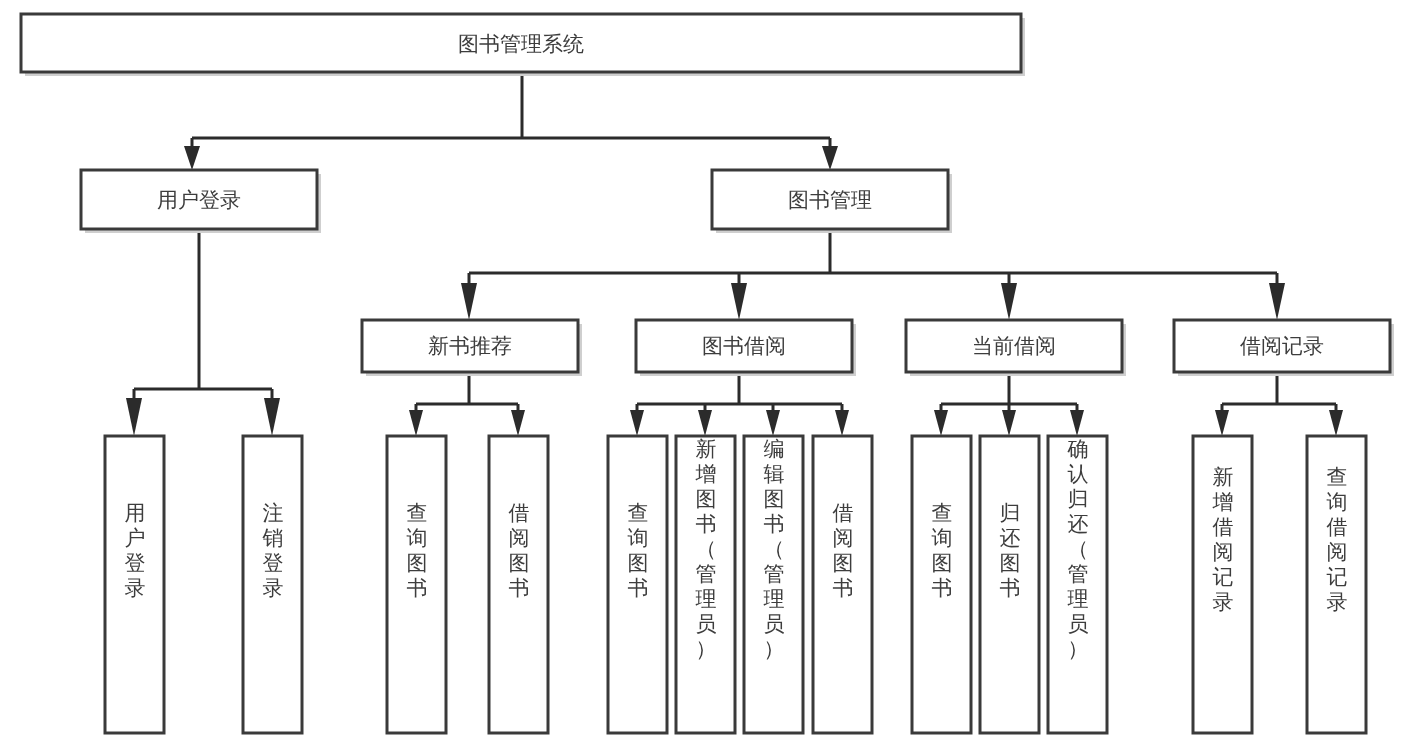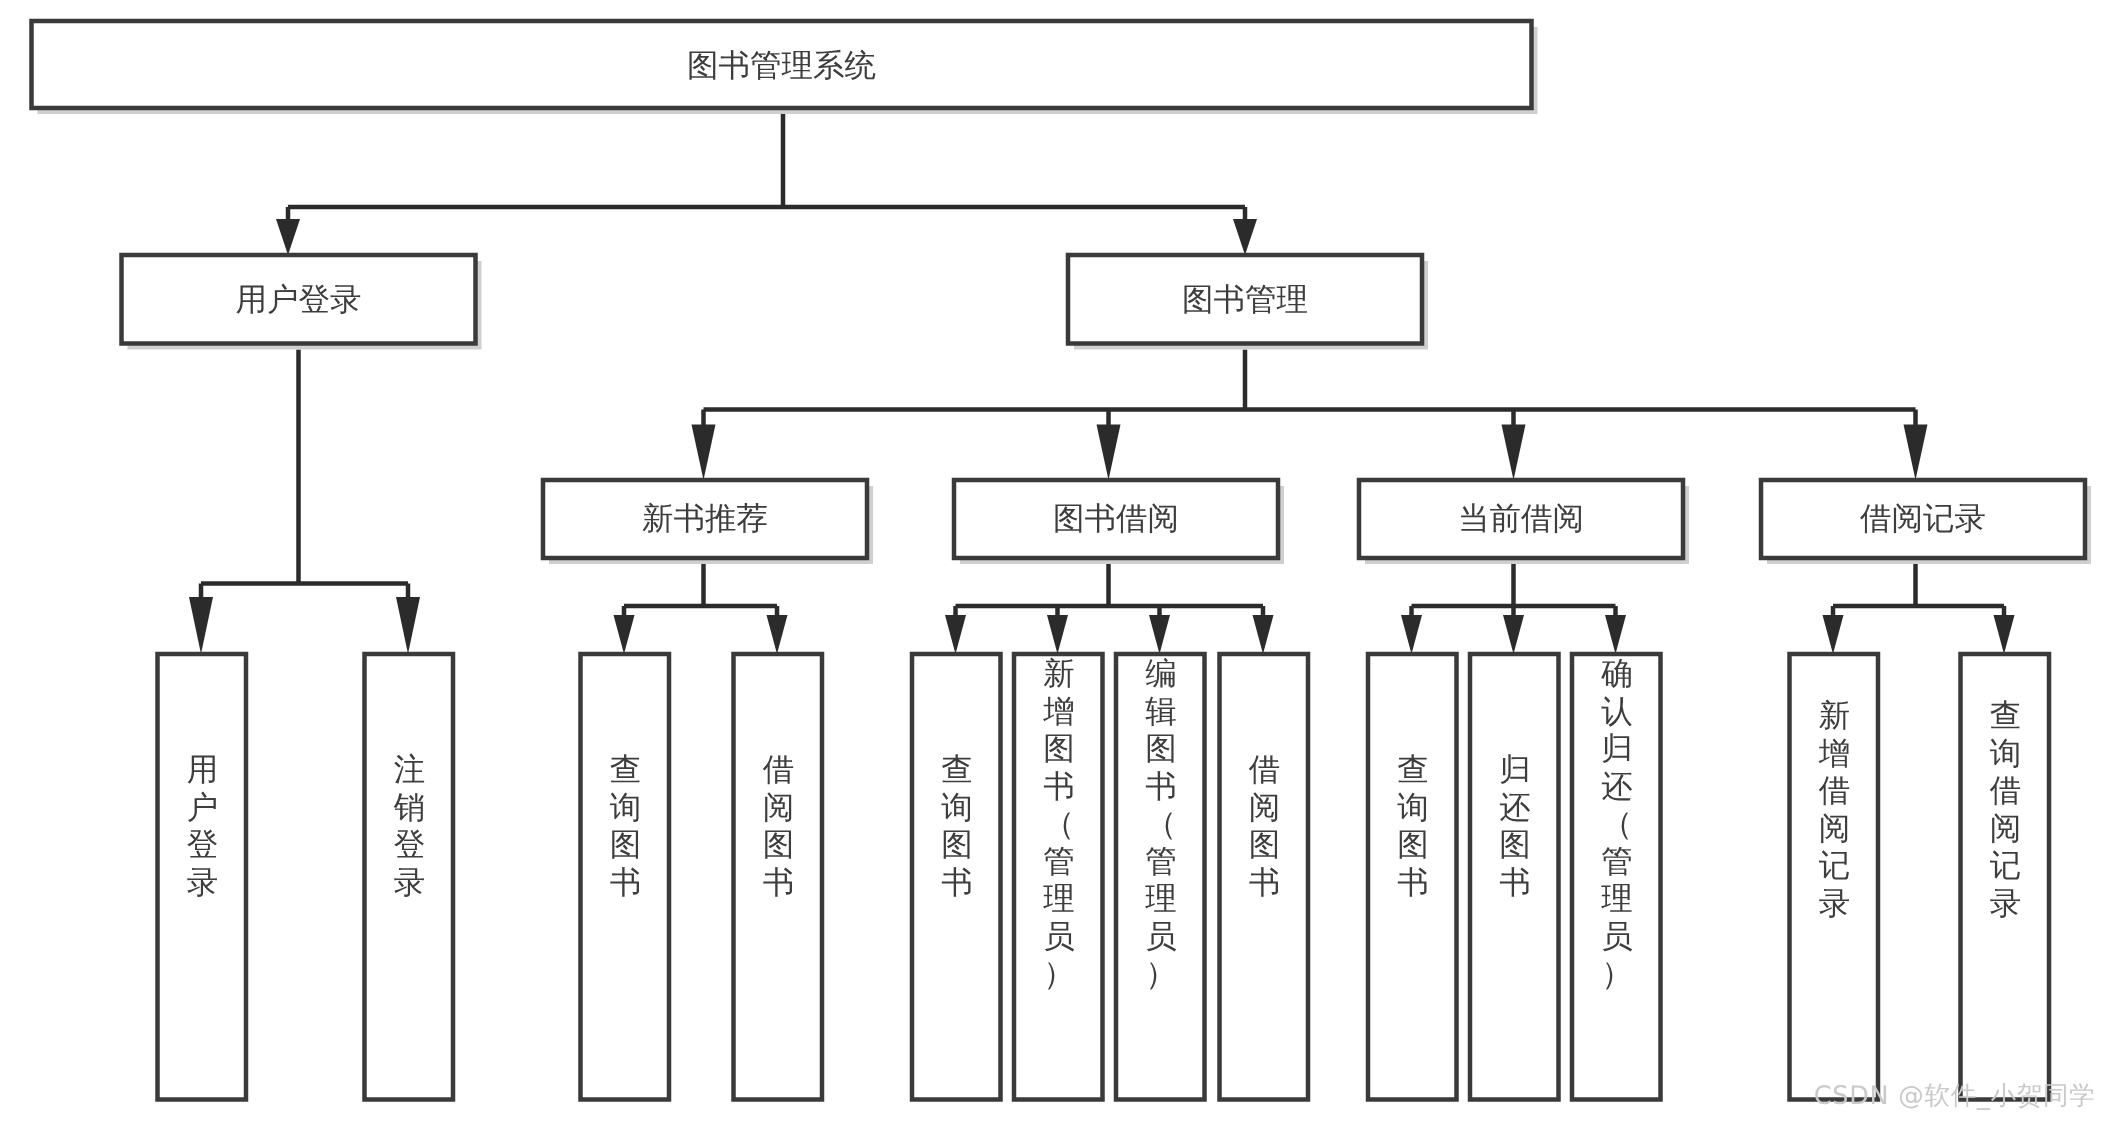--- a/index.html
+++ b/index.html
@@ -232,14 +232,13 @@
       <rect class="node-rect" x="1193" y="436" width="59" height="297"></rect>
       <text class="vert-label" x="1223" y="484"><tspan x="1223" dy="0">新</tspan><tspan x="1223" dy="25">增</tspan><tspan x="1223" dy="25">借</tspan><tspan x="1223" dy="25">阅</tspan><tspan x="1223" dy="25">记</tspan><tspan x="1223" dy="25">录</tspan></text>
     </g>
     <g>
       <rect class="node-rect" x="1307" y="436" width="59" height="297"></rect>
       <text class="vert-label" x="1337" y="484"><tspan x="1337" dy="0">查</tspan><tspan x="1337" dy="25">询</tspan><tspan x="1337" dy="25">借</tspan><tspan x="1337" dy="25">阅</tspan><tspan x="1337" dy="25">记</tspan><tspan x="1337" dy="25">录</tspan></text>
     </g>
 
   </svg>
 
-  <div class="watermark">CSDN @软件_小贺同学</div>
 </div>
 
 </body></html>

